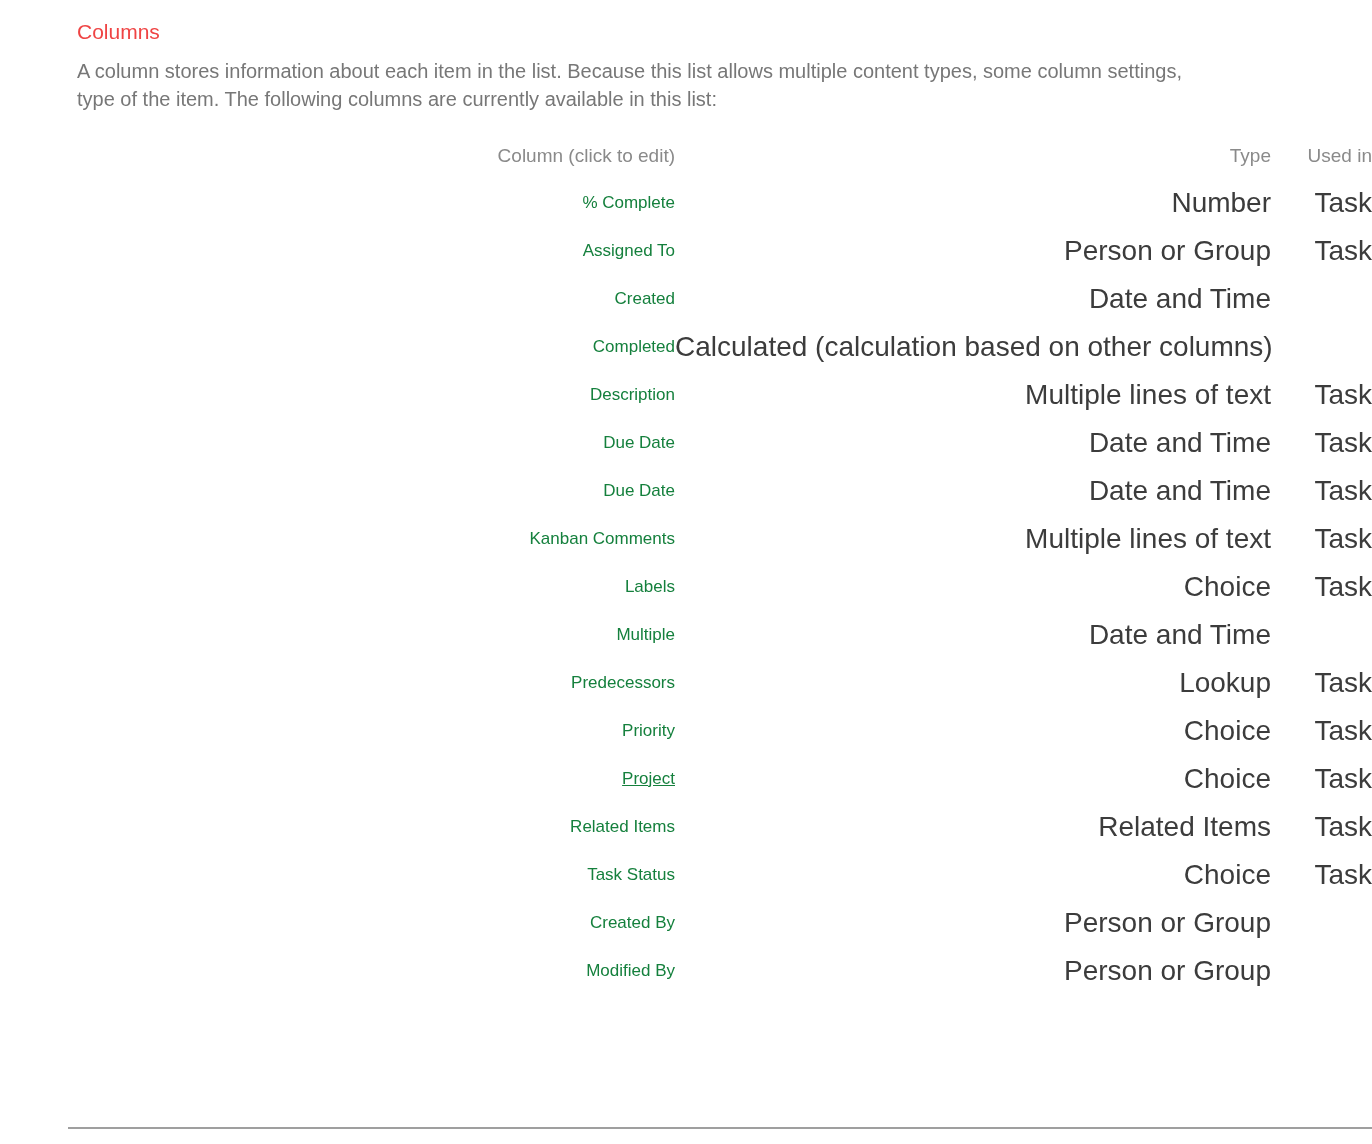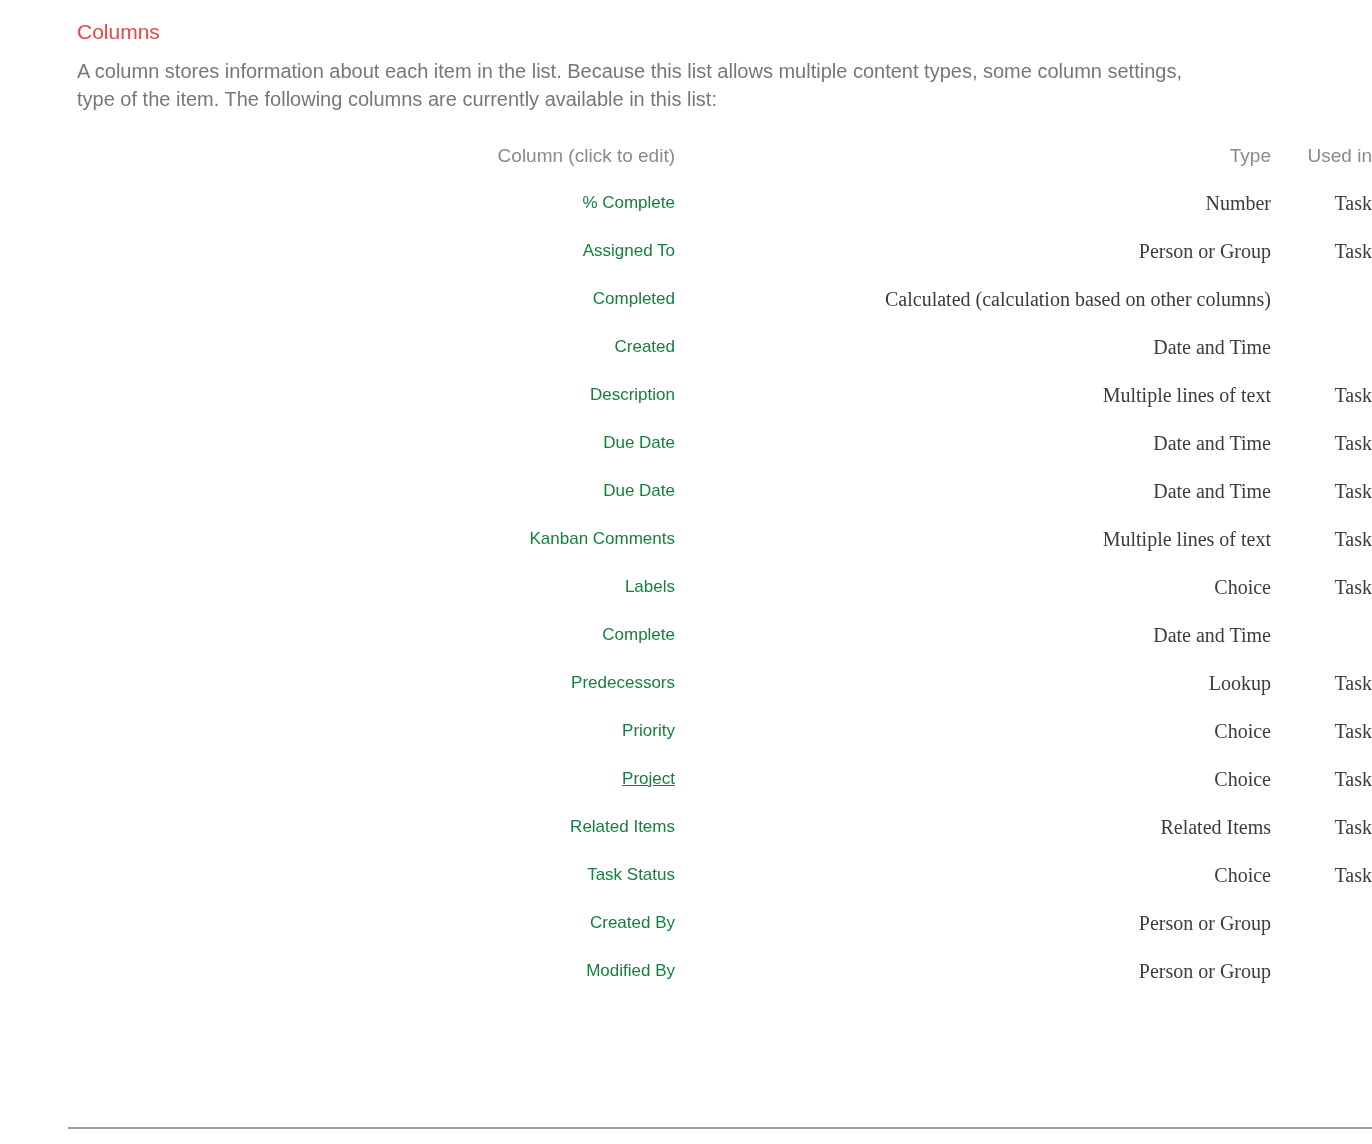--- a/index.html
+++ b/index.html
@@ -55,23 +55,22 @@
   .col-link {
     font-size: 17px;
     color: #15803d;
     text-decoration: none;
     cursor: pointer;
   }
   .col-link.underlined {
     text-decoration: underline;
   }
   .cell-type, .cell-used {
-    font-size: 20px;
+    font-size: 28px;
     color: #3c3c3c;
-    font-family: Liberation Serif, serif;
   }
   .section-divider {
     position: absolute;
     left: 68px;
     right: 0;
     top: 1127px;
     height: 2px;
     background: #9f9f9f;
   }
 </style>
@@ -110,34 +109,34 @@
   </tr>
         <tr>
     <td class="cell-name">
       <a class="col-link">Assigned To</a>
     </td>
     <td class="cell-type">Person or Group</td>
     <td class="cell-used">Task</td>
   </tr>
         <tr>
     <td class="cell-name">
+      <a class="col-link">Created</a>
+    </td>
+    <td class="cell-type">Date and Time</td>
+    <td class="cell-used"></td>
+  </tr>
+        <tr>
+    <td class="cell-name">
       <a class="col-link">Completed</a>
     </td>
     <td class="cell-type">Calculated (calculation based on other columns)</td>
     <td class="cell-used"></td>
   </tr>
         <tr>
     <td class="cell-name">
-      <a class="col-link">Created</a>
-    </td>
-    <td class="cell-type">Date and Time</td>
-    <td class="cell-used"></td>
-  </tr>
-        <tr>
-    <td class="cell-name">
       <a class="col-link">Description</a>
     </td>
     <td class="cell-type">Multiple lines of text</td>
     <td class="cell-used">Task</td>
   </tr>
         <tr>
     <td class="cell-name">
       <a class="col-link">Due Date</a>
     </td>
     <td class="cell-type">Date and Time</td>
@@ -159,21 +158,21 @@
   </tr>
         <tr>
     <td class="cell-name">
       <a class="col-link">Labels</a>
     </td>
     <td class="cell-type">Choice</td>
     <td class="cell-used">Task</td>
   </tr>
         <tr>
     <td class="cell-name">
-      <a class="col-link">Complete</a>
+      <a class="col-link">Multiple</a>
     </td>
     <td class="cell-type">Date and Time</td>
     <td class="cell-used"></td>
   </tr>
         <tr>
     <td class="cell-name">
       <a class="col-link">Predecessors</a>
     </td>
     <td class="cell-type">Lookup</td>
     <td class="cell-used">Task</td>

